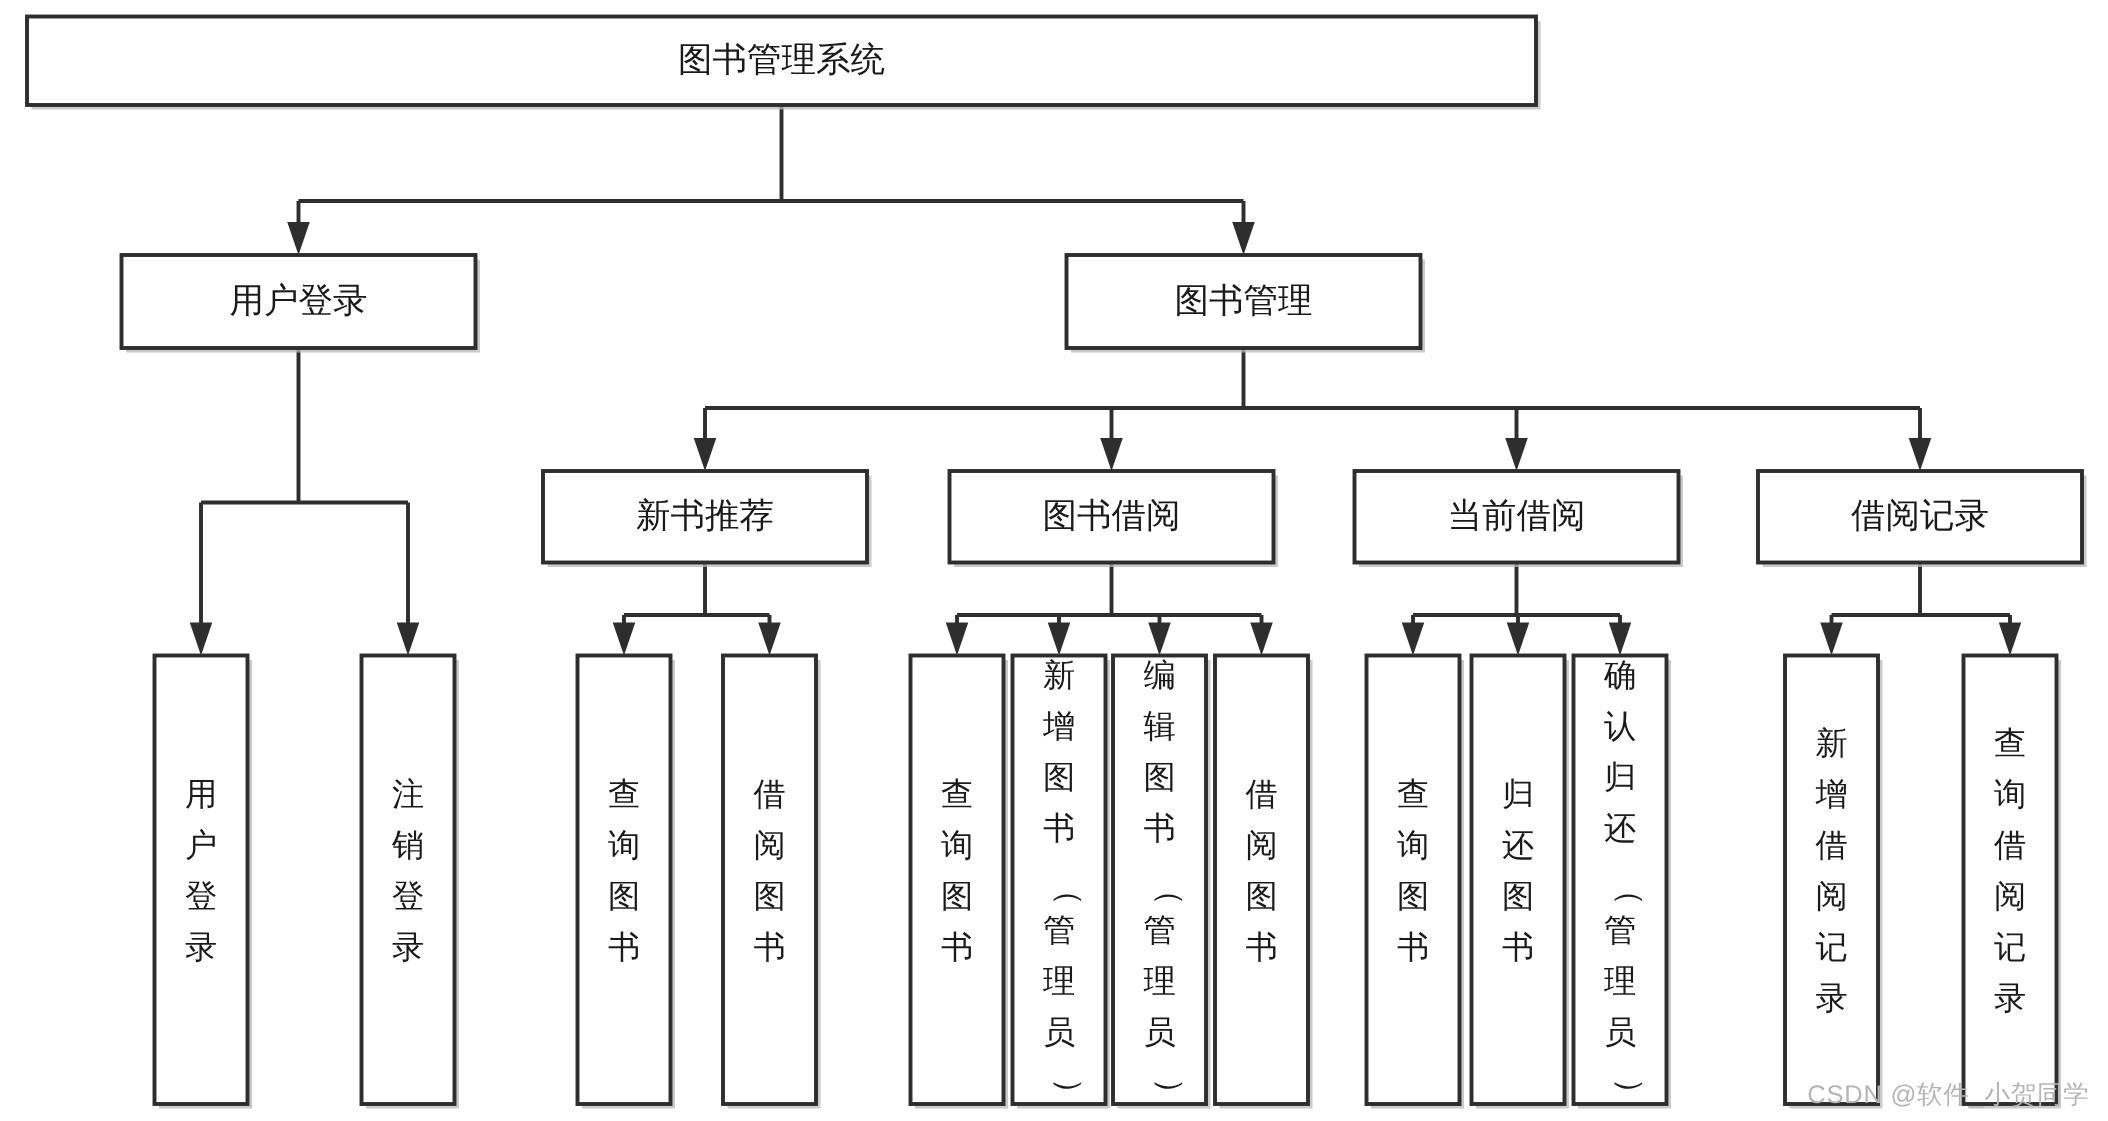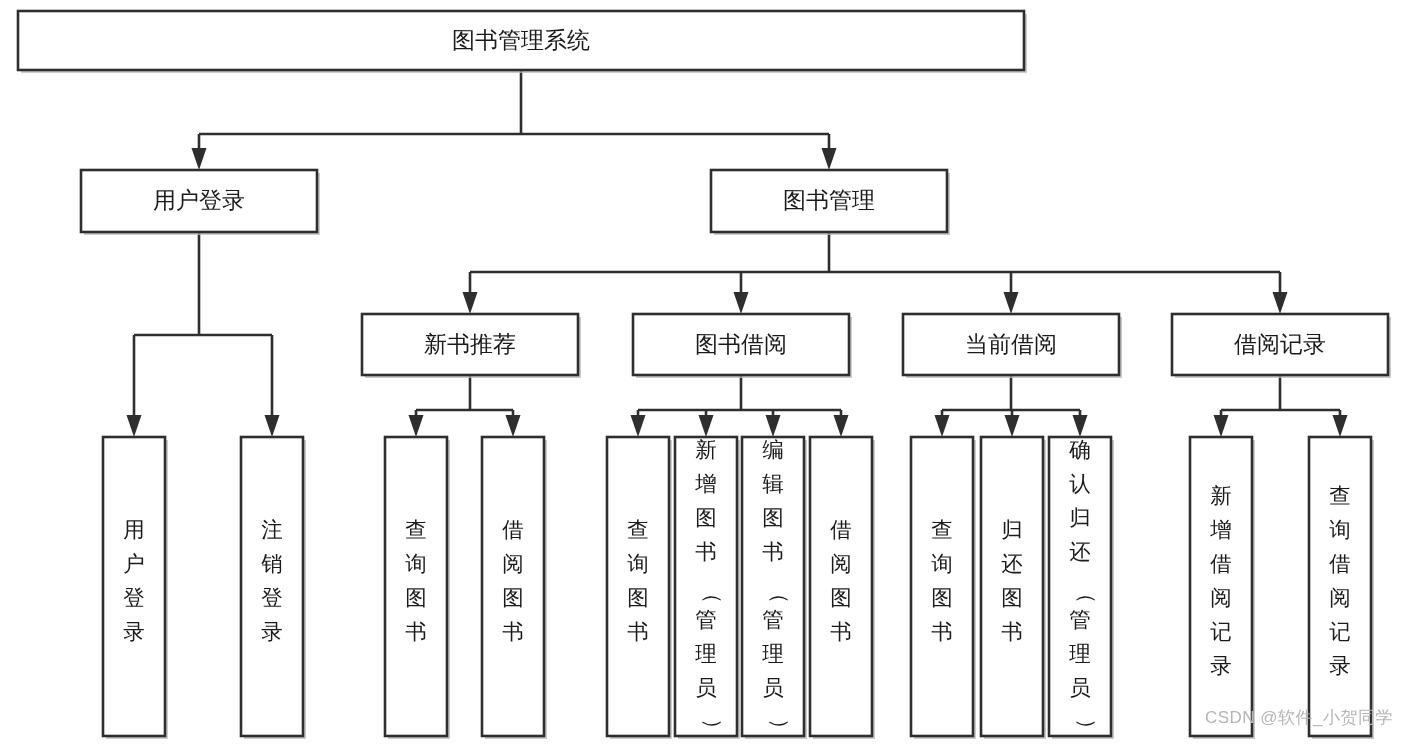--- a/index.html
+++ b/index.html
@@ -58,21 +58,21 @@
     fill: none;
     stroke-linecap: butt;
   }
   .connector-arrowhead {
     fill: #2e2e2e;
     stroke: none;
   }
   .watermark {
     position: absolute;
     right: 12px;
-    bottom: 18px;
+    bottom: 6px;
     font-family: "Liberation Sans", "DejaVu Sans", sans-serif;
     font-size: 17px;
     color: #b5b5b5;
     letter-spacing: 0.5px;
     white-space: nowrap;
     user-select: none;
   }
 </style>
 </head>
 <body>

